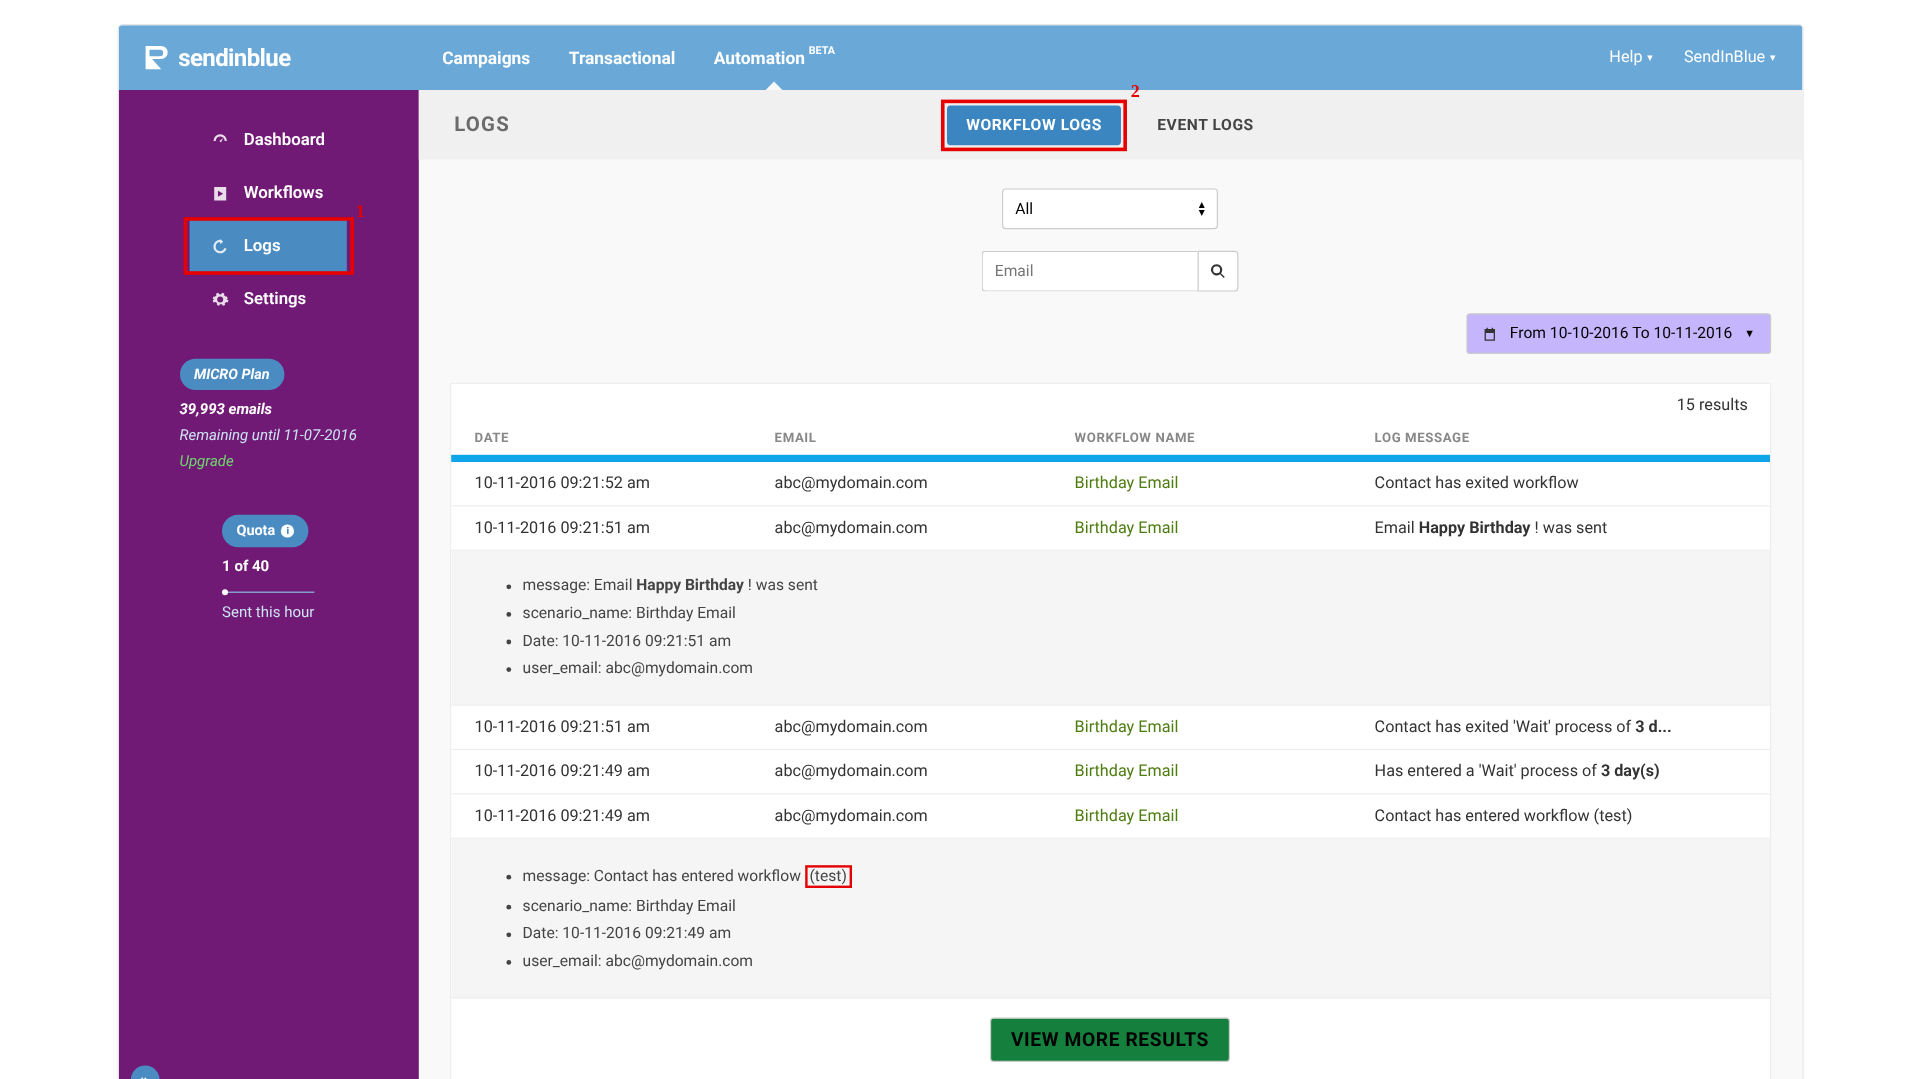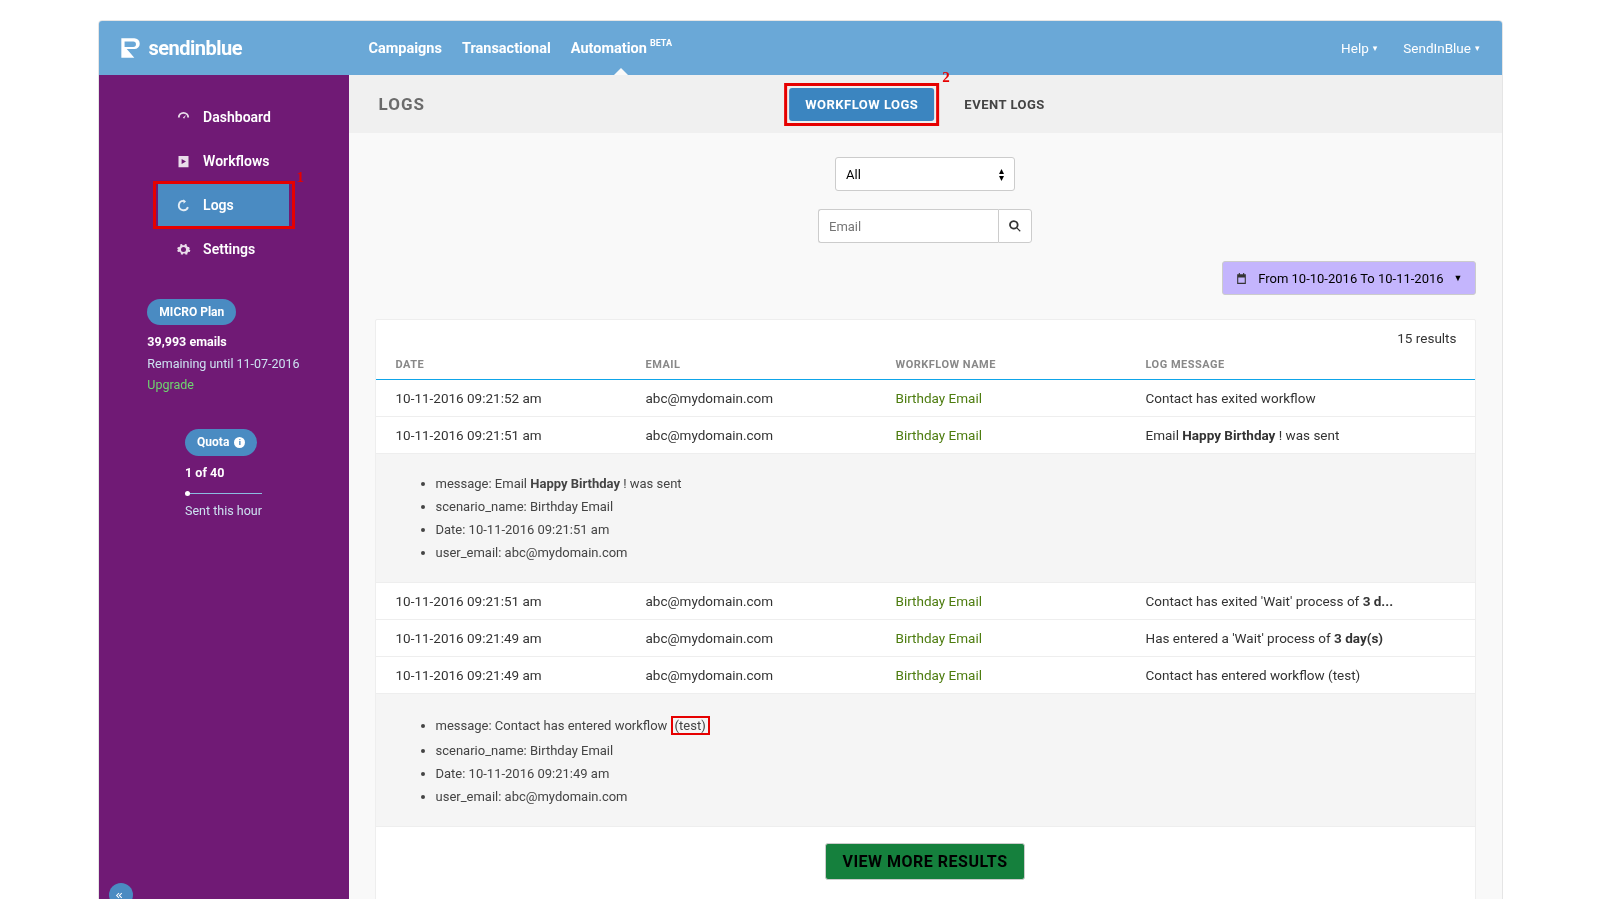--- a/index.html
+++ b/index.html
@@ -1,37 +1,37 @@
 <!DOCTYPE html>
 <html><head>
 <meta charset="utf-8">
 <style>
 * { margin:0; padding:0; box-sizing:border-box; font-family:-apple-system,BlinkMacSystemFont,"Segoe UI",Roboto,Arial,sans-serif; }
 body { background:#fff; padding:20px; }
 .app { width:1405px; margin:0 auto; border:1px solid #e5e5e5; border-radius:4px; overflow:hidden; position:relative; }
 .topbar { background:#6aa8d7; height:54px; display:flex; align-items:center; padding:0 0 0 18px; color:#fff; }
 .logo { display:flex; align-items:center; gap:6px; font-weight:700; font-size:20px; letter-spacing:-0.5px; width:232px; }
 .logo-icon { width:26px; height:26px; }
-.topnav { display:flex; gap:20px; align-items:center; height:100%; margin-left:20px; position:relative; }
+.topnav { display:flex; gap:32px; align-items:center; height:100%; margin-left:20px; position:relative; }
 .topnav-item { font-weight:700; font-size:14.5px; color:#fff; cursor:pointer; display:flex; align-items:center; height:100%; position:relative; }
 .topnav-item.active::after { content:""; position:absolute; bottom:-1px; left:50%; transform:translateX(-50%); border:8px solid transparent; border-bottom-color:#f9f9f9; }
 .beta { font-size:9px; font-weight:700; margin-left:3px; position:relative; top:-5px; }
 .toptools { margin-left:auto; display:flex; gap:26px; padding-right:22px; }
 .toptool { font-size:13.5px; color:#fff; cursor:pointer; display:flex; align-items:center; gap:4px; }
 .chev { font-size:9px; }
 .body { display:flex; min-height:730px; }
 .sidebar { width:250px; background:#701a75; color:#fff; display:flex; flex-direction:column; position:relative;align-items:center; }
 .side-items { padding-top:20px; }
 .side-item { display:flex; align-items:center; gap:12px; padding:14px 18px; font-size:14px; font-weight:600; cursor:pointer; position:relative; }
 .side-item.active { background:#4a8bc2; }
 .side-icon { width:15px; height:15px; display:inline-flex; align-items:center; justify-content:center; opacity:0.85; }
 .side-icon svg { width:15px; height:15px; fill:#fff; }
 .highlight-1 { position:absolute; left:-5px; right:-6px; top:-2px; bottom:-2px; border:3px solid #e60000; pointer-events:none; }
 .anno-1 { position:absolute; right:-15px; top:-14px; color:#e60000; font-size:15px; font-family:serif; }
-.plan-box { margin:28px 14px 0 14px; font-size:12.5px; line-height:1.7; }
+.plan-box { margin:28px 14px 0 14px; font-size:12.5px; line-height:1.7;font-style:italic; }
 .plan-badge { background:#4a8bc2; border-radius:14px; padding:3px 12px; display:inline-block; font-weight:700; font-size:12px; }
 .plan-emails { font-weight:700; margin-top:6px; }
 .plan-remain { color:#cde2f1; }
 .plan-upgrade { color:#6fd66f; cursor:pointer; }
 .quota-box { margin:34px 14px 0 14px; font-size:12.5px; line-height:1.7; }
 .quota-badge { background:#4a8bc2; border-radius:14px; padding:3px 12px; display:inline-flex; align-items:center; gap:5px; font-weight:700; font-size:12px; }
 .quota-info-icon { width:11px; height:11px; border-radius:50%; background:#fff; color:#4a8bc2; font-size:8px; font-weight:900; display:inline-flex; align-items:center; justify-content:center; }
 .quota-line { height:1px; background:#8cbde0; margin:10px 0 6px 0; position:relative; }
 .quota-line::before { content:""; position:absolute; left:0; top:-2px; width:5px; height:5px; border-radius:50%; background:#fff; }
 .quota-sent { color:#cde2f1; }
@@ -52,21 +52,21 @@
 .email-group { display:flex; }
 .email-input { width:180px; height:34px; border:1px solid #ccc; border-right:none; border-radius:3px 0 0 3px; padding:0 10px; font-size:13px; color:#999; outline:none; }
 .search-btn { width:34px; height:34px; border:1px solid #ccc; border-radius:0 3px 3px 0; background:#fff; display:flex; align-items:center; justify-content:center; cursor:pointer; }
 .search-btn svg { width:14px; height:14px; fill:#333; }
 .date-range { margin-left:auto; height:34px; border:1px solid #ccc; border-radius:3px; background:#c4b5fd; display:flex; align-items:center; padding:0 12px; font-size:13px; cursor:pointer; gap:10px; }
 .date-range svg { width:13px; height:13px; fill:#333; }
 .date-chev { font-size:9px; }
 .results-panel { background:#fff; margin:24px 26px 20px 26px; border:1px solid #eee; border-radius:2px; }
 .results-count { text-align:right; font-size:13.5px; padding:10px 18px 4px 0; color:#333; }
 .table { width:100%; }
-.thead { display:flex; padding:8px 20px; border-bottom:1px solid #0ea5e9; }
+.thead { display:flex; padding:8px 20px; border-bottom:6px solid #0ea5e9; }
 .th { font-size:11px; font-weight:700; color:#888; letter-spacing:0.5px; }
 .col-date{width:250px;} .col-email{width:250px;} .col-wf{width:250px;} .col-msg{flex:1;}
 .trow { display:flex; padding:10px 20px; border-bottom:1px solid #eee; font-size:13.5px; color:#333; align-items:center; }
 .trow .wf-link { color:#4d7c0f; cursor:pointer; }
 .detail-box { background:#f5f5f5; margin:0; padding:18px 40px; border-bottom:1px solid #eee; }
 .detail-box ul { list-style:disc; padding-left:20px; }
 .detail-box li { font-size:13px; color:#444; padding:4px 0; }
 .detail-box li b { font-weight:700; }
 .highlight-3 { border:2px solid #e60000; padding:0 2px; display:inline-block; }
 .view-more { text-align:center; padding:16px 0 20px 0; }

